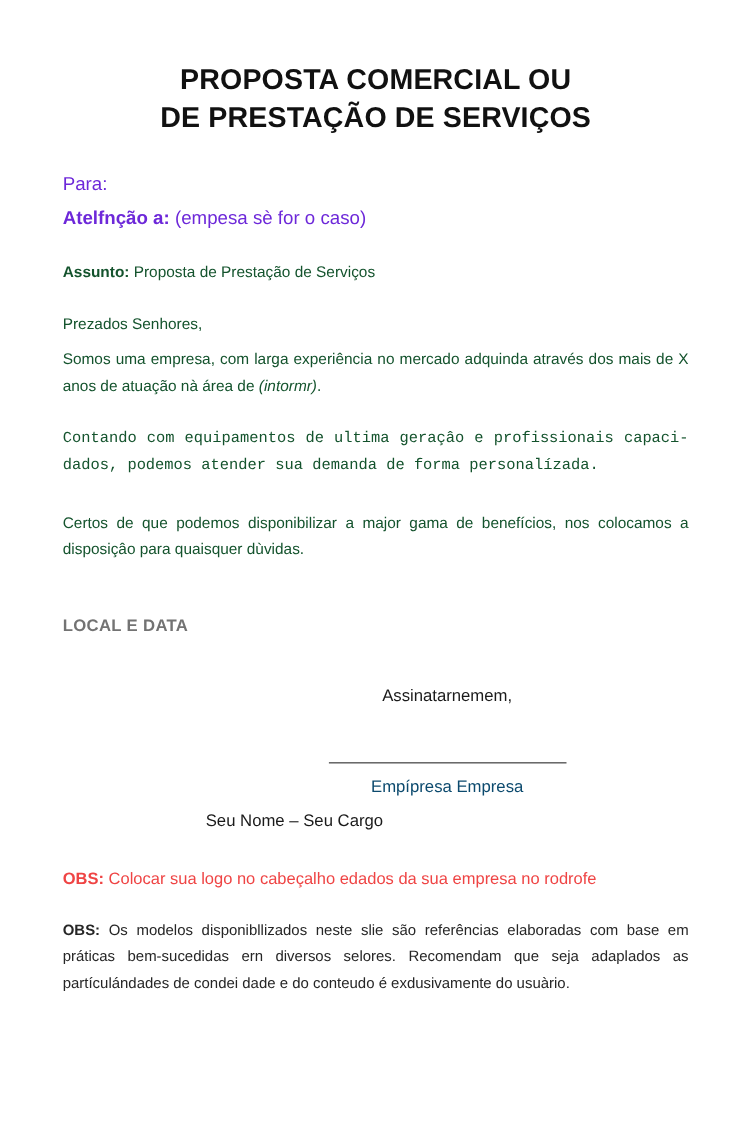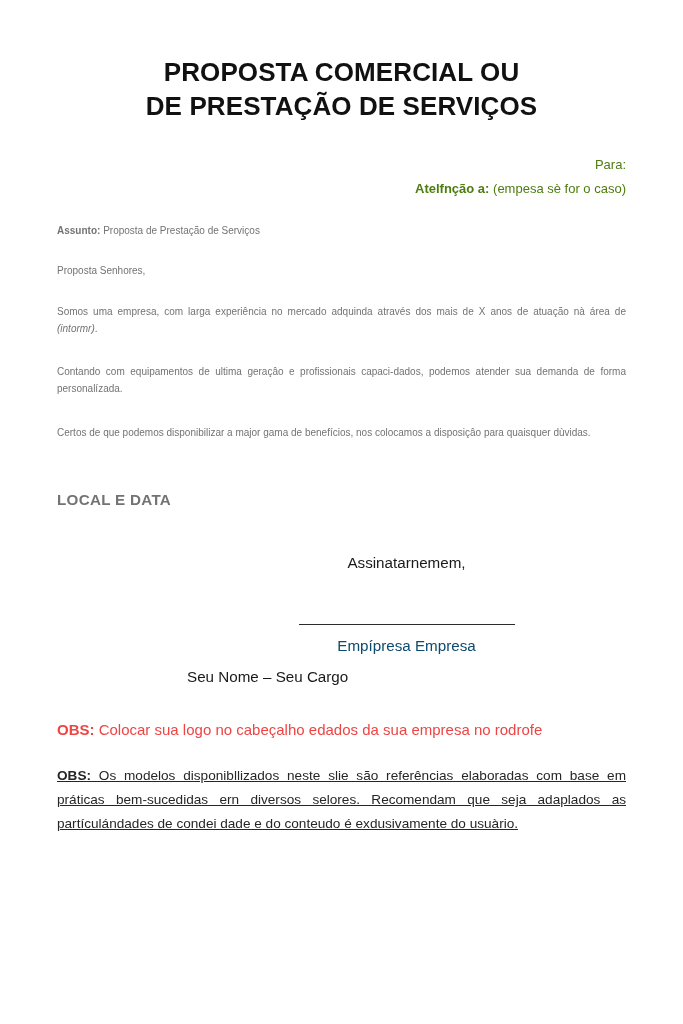--- a/index.html
+++ b/index.html
@@ -40,40 +40,40 @@
     font-size: 26px;
     font-weight: bold;
     line-height: 1.30;
     letter-spacing: 0.1px;
     color: #111111;
   }
   .doc-title .tline { display: block; }
 
   
   .para {
-    font-size: 10px;
+    font-size: 14px;
     line-height: 1.72;
-    color: #737373;
+    color: #14532d;
     margin: 0;
   }
   .justified {
     text-align: justify;
     text-align-last: left;
   }
   .bold { font-weight: bold; }
   .ital { font-style: italic; }
 
   .addr-block { margin-top: 30px; }
-  .addr-line { font-size: 13px; line-height: 1.66; color: #4d7c0f; text-align: right; }
+  .addr-line { font-size: 17px; line-height: 1.66; color: #6d28d9; }
   .addr-line.second { margin-top: 3px; }
 
   .subject-line { margin-top: 22px; }
   .greeting-line { margin-top: 23px; }
-  .p1 { margin-top: 24px; }
-  .p2 { margin-top: 25px; }
+  .p1 { margin-top: 8px; }
+  .p2 { margin-top: 25px; font-family: Liberation Mono, monospace; }
   .p3 { margin-top: 26px; }
   .p4 { margin-top: 27px; }
 
   
   .local-data {
     margin-top: 50px;
     font-size: 15.2px;
     font-weight: bold;
     letter-spacing: 0.3px;
     color: #737373;
@@ -123,21 +123,20 @@
     line-height: 1.6;
     color: #ef4444;
   }
   .obs-second {
     margin-top: 22px;
     font-size: 13.6px;
     line-height: 1.78;
     color: #262626;
     text-align: justify;
     text-align-last: left;
-    text-decoration: underline;
   }
 </style>
 </head>
 <body>
 
 <div class="page">
   <div class="content">
 
     <h1 class="doc-title">
       <span class="tline">PROPOSTA COMERCIAL OU</span>
@@ -150,21 +149,21 @@
         <span class="bold">Atelfnção a:</span>
         <span>(empesa sè for o caso)</span>
       </div>
     </div>
 
     <div class="para subject-line">
       <span class="bold">Assunto:</span>
       <span>Proposta de Prestação de Serviços</span>
     </div>
 
-    <div class="para greeting-line">Proposta Senhores,</div>
+    <div class="para greeting-line">Prezados Senhores,</div>
 
     <div class="para justified p1">
       <span>Somos uma empresa, com larga experiência no mercado adquinda através dos mais de X anos de atuação nà área de </span><span class="ital">(intormr)</span><span>.</span>
     </div>
 
     <div class="para justified p2">Contando com equipamentos de ultima geraçâo e profissionais capaci-dados, podemos atender sua demanda de forma personalízada.</div>
 
 
     <div class="para justified p4">Certos de que podemos disponibilizar a major gama de benefícios, nos colocamos a disposiçâo para quaisquer dùvidas.</div>
 

